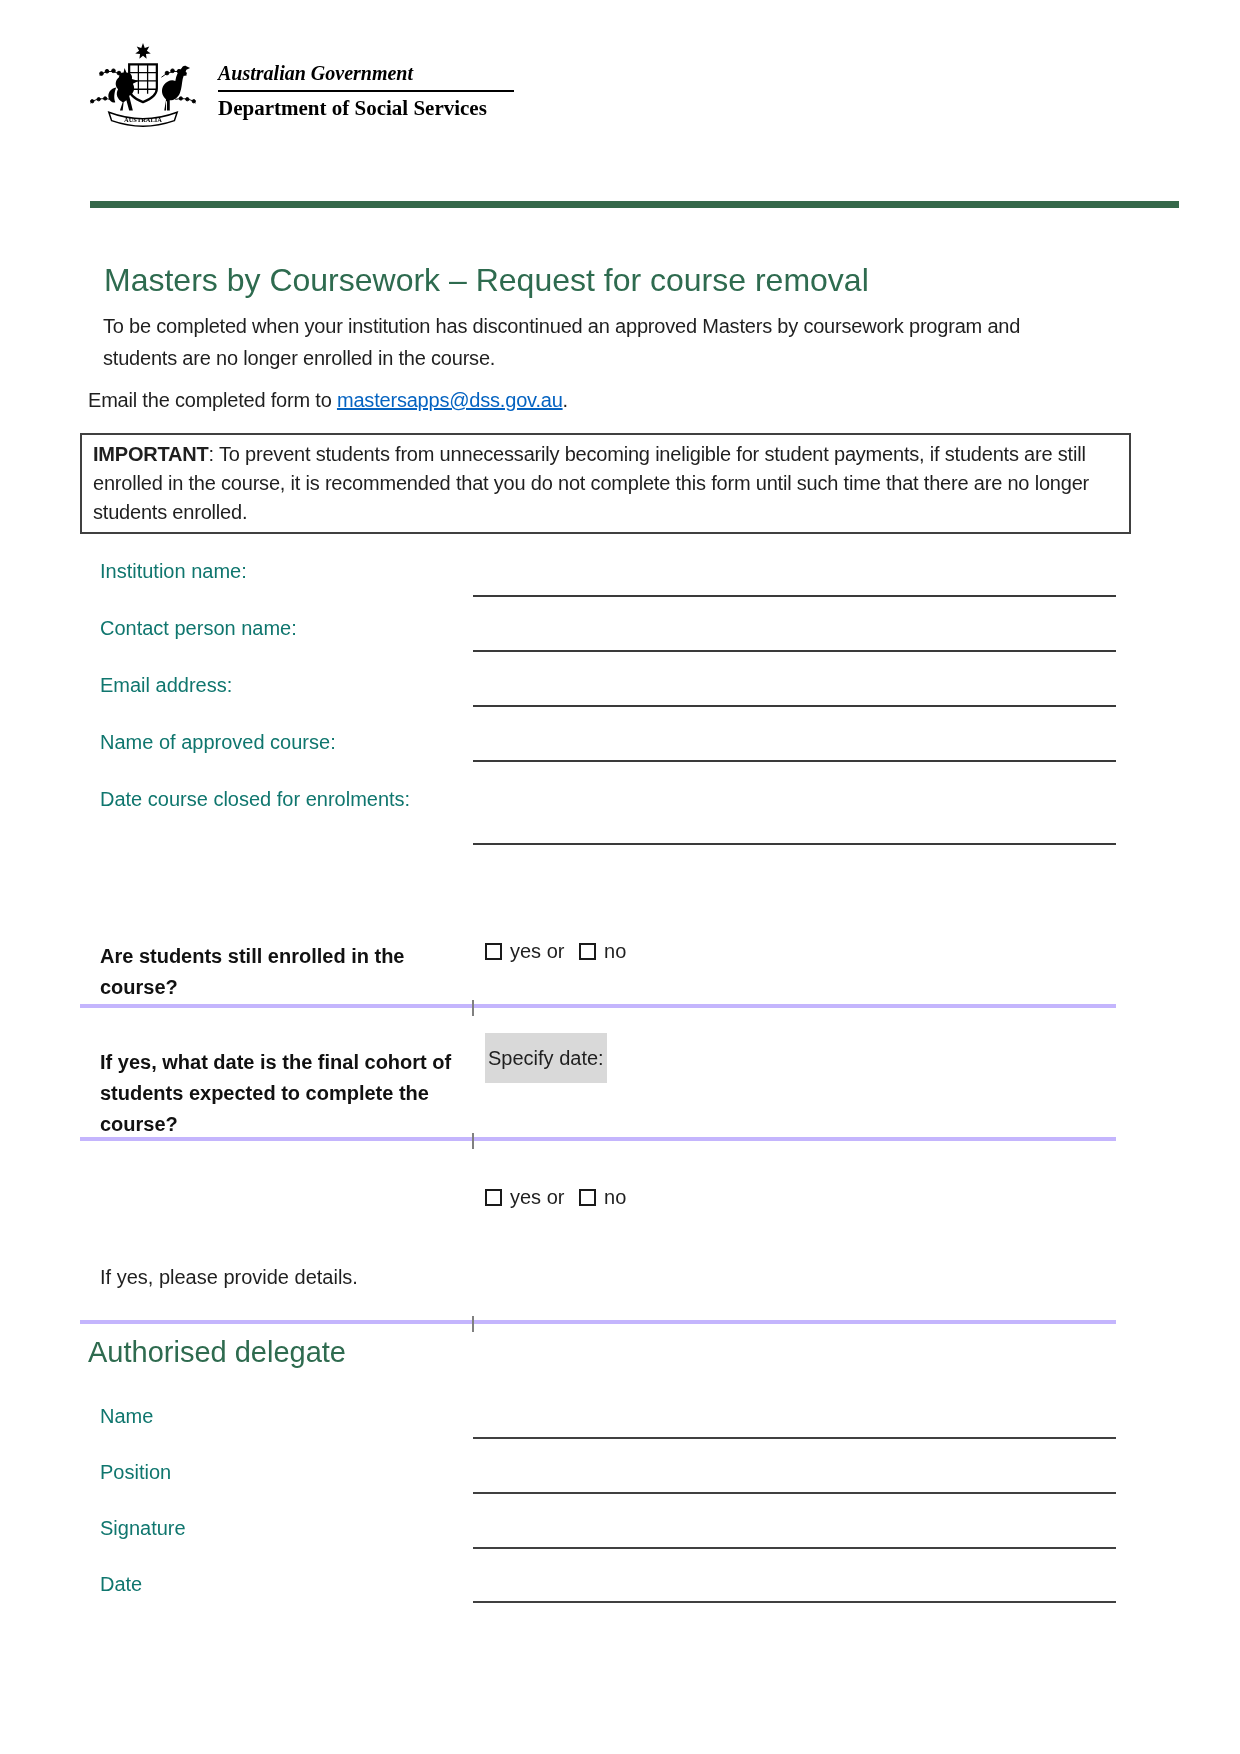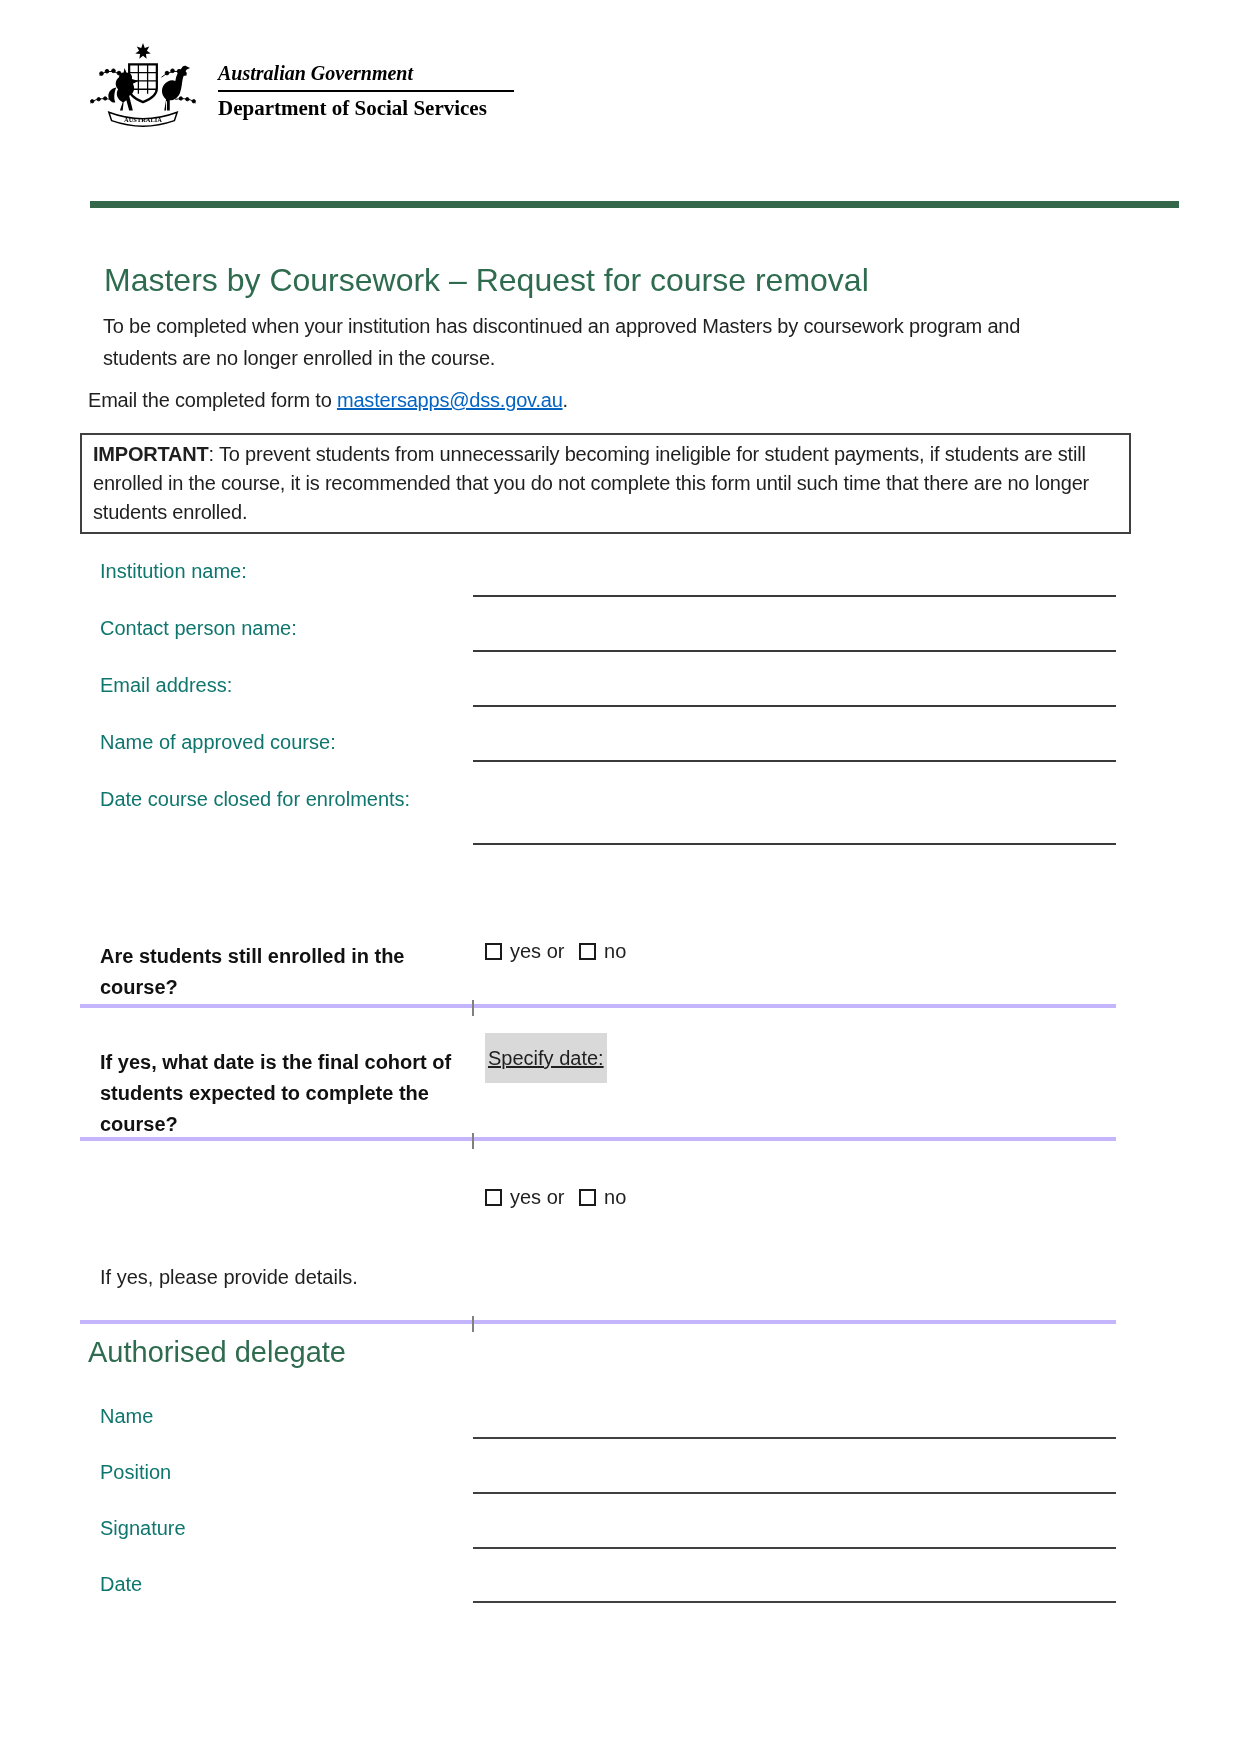--- a/index.html
+++ b/index.html
@@ -44,21 +44,21 @@
   .row3{top:1141px;height:183px;}
   .q{position:absolute;left:20px;font-size:20px;font-weight:bold;line-height:31px;color:#111;}
   .q1{top:13px;width:360px;}
   .q2{top:39px;width:408px;}
   .q3{top:44px;width:420px;}
   .answer{position:absolute;left:405px;font-size:20px;color:#1f1f1f;white-space:nowrap;}
   .a1{top:12px;} .a2{top:39px;} .a3{top:45px;}
   .checkbox{display:inline-block;width:17px;height:17px;border:2px solid #1a1a1a;box-sizing:border-box;
     vertical-align:-2px;background:#fff;cursor:pointer;}
   .cb-gap-r{margin-right:8px;} .cb-gap-l{margin-left:9px;}
-  .specify-chip{background:#D9D9D9;padding:14px 3px;cursor:text;text-decoration:underline;}
+  .specify-chip{background:#D9D9D9;padding:14px 3px;cursor:text;}
   .followup{position:absolute;left:20px;top:125px;font-size:20px;color:#1f1f1f;}
   .tick{position:absolute;left:472px;width:2px;height:16px;background:#808080;}
   .tick1{top:1000px;} .tick2{top:1133px;} .tick3{top:1316px;}
   
   .section-heading{position:absolute;left:88px;top:1336px;font-size:29px;color:#2E6B4F;}
   .dline{border-top:2px solid #404040;}
 </style>
 </head>
 <body>
 

